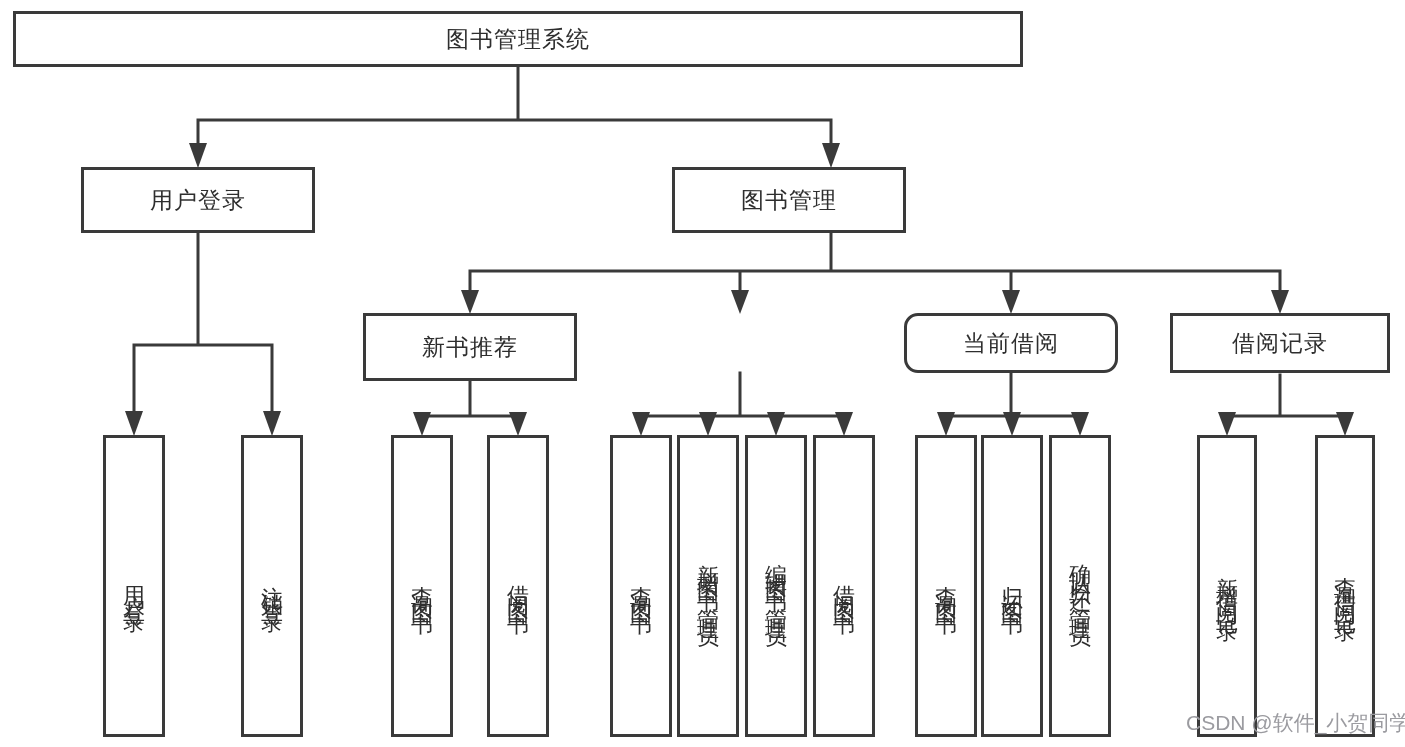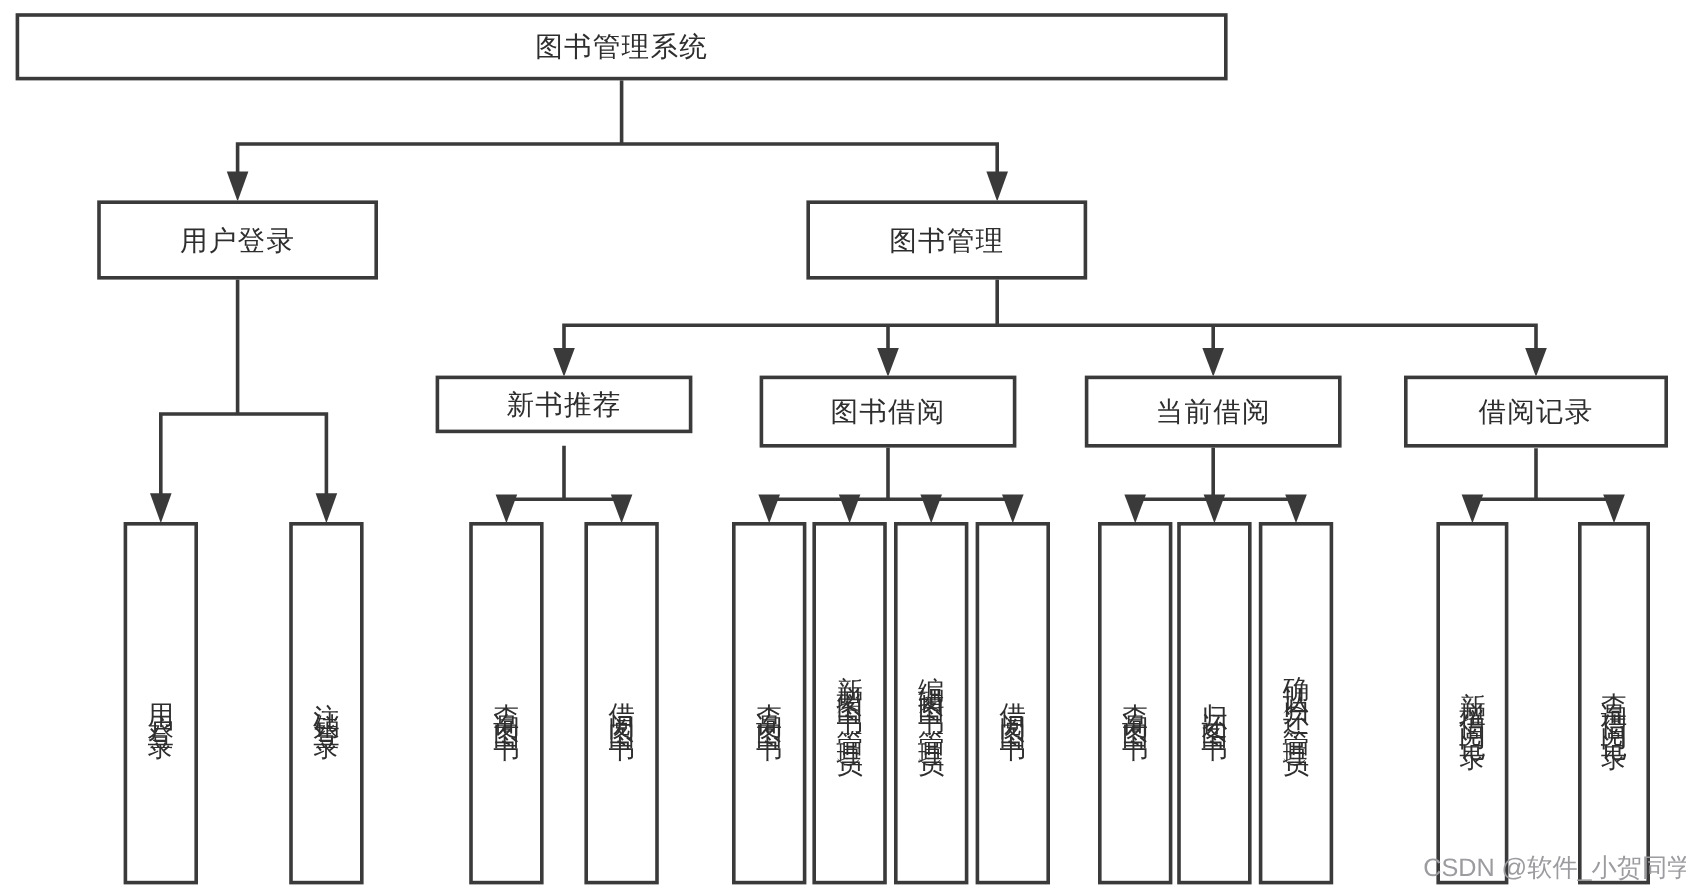--- a/index.html
+++ b/index.html
@@ -94,27 +94,24 @@
     <span>图书管理系统</span>
   </div>
 
   <div class="node hnode" style="left:81px;top:167px;width:234px;height:66px;">
     <span>用户登录</span>
   </div>
   <div class="node hnode" style="left:672px;top:167px;width:234px;height:66px;">
     <span>图书管理</span>
   </div>
 
-  <div class="node hnode" style="left:363px;top:313px;width:214px;height:48px;">
+  <div class="node hnode" style="left:363px;top:313px;width:214px;height:68px;">
     <span>新书推荐</span>
   </div>
-  <div class="node hnode" style="left:633px;top:313px;width:214px;height:60px;">
-    <span>图书借阅</span>
-  </div>
-  <div class="node hnode" style="left:904px;top:313px;width:214px;height:60px;">
+  <div class="node hnode" style="left:904px;top:313px;width:214px;height:60px;border-radius:14px;">
     <span>当前借阅</span>
   </div>
   <div class="node hnode" style="left:1170px;top:313px;width:220px;height:60px;">
     <span>借阅记录</span>
   </div>
 
   <div class="node vnode" style="left:103px;top:435px;width:62px;height:302px;">
     <span class="vtext">用户登录</span>
   </div>
   <div class="node vnode" style="left:241px;top:435px;width:62px;height:302px;">

